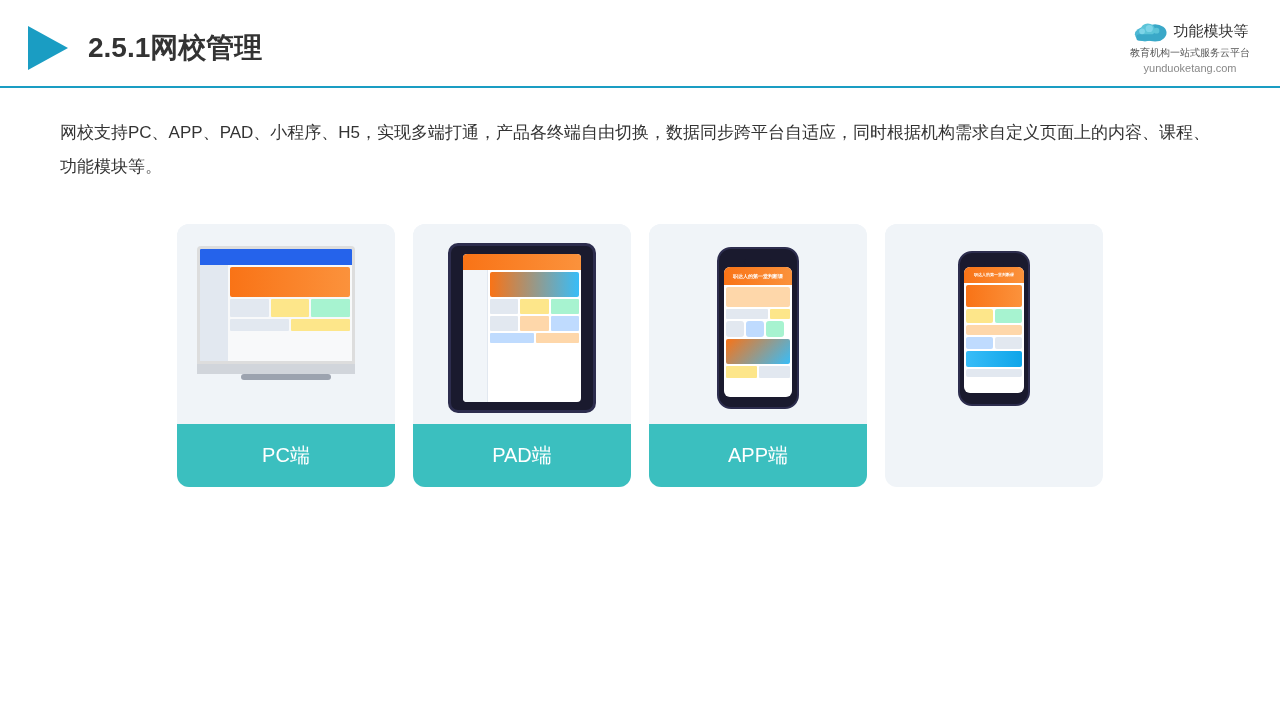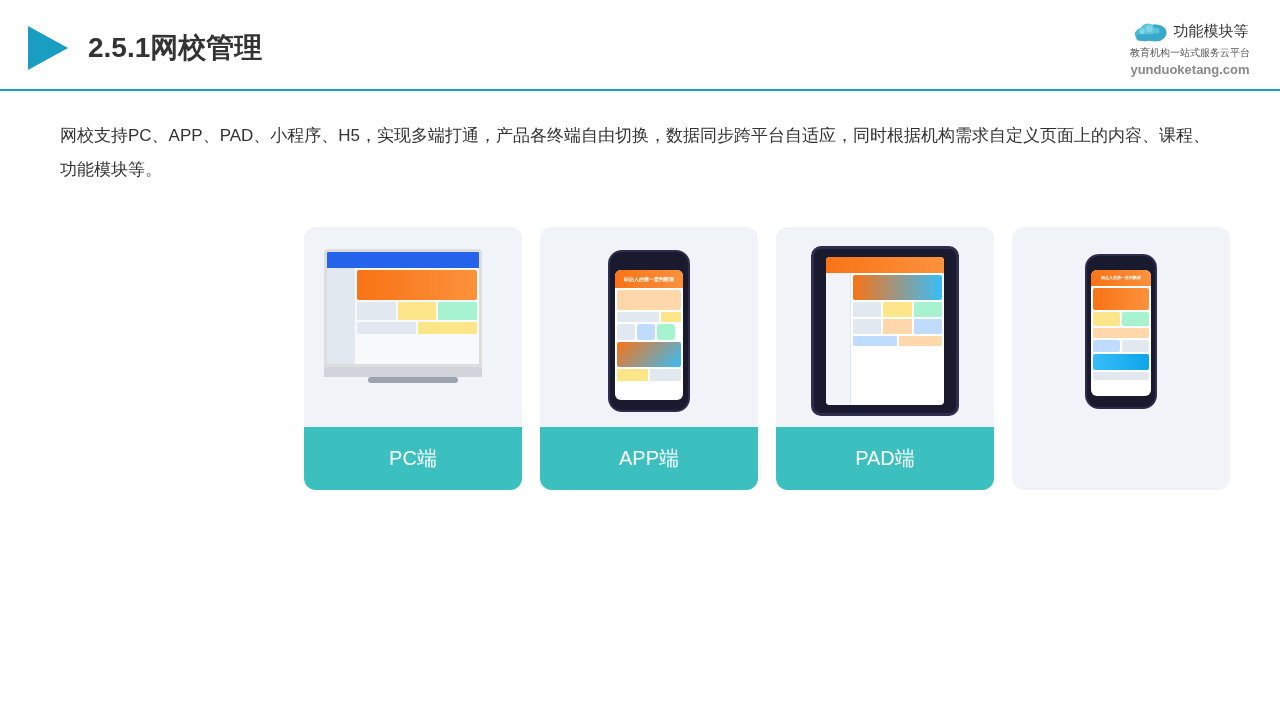--- a/index.html
+++ b/index.html
@@ -8,21 +8,21 @@
       height: 720px;
       background: #ffffff;
       font-family: 'Microsoft YaHei', 'PingFang SC', sans-serif;
       overflow: hidden;
       position: relative;
     }
 
     
     .header {
       display: flex;
-      align-items: center;
+      align-items: flex-end;
       justify-content: space-between;
       padding: 18px 30px 12px 20px;
       border-bottom: 2px solid #1a9dc3;
     }
     .header-left {
       display: flex;
       align-items: center;
       gap: 16px;
     }
     .play-icon {
@@ -49,39 +49,38 @@
       font-size: 15px;
       color: #333;
       font-weight: 500;
     }
     .logo-sub {
       font-size: 10px;
       color: #555;
       text-align: center;
     }
     .logo-url {
-      font-size: 13px;
+      font-size: 11px;
       color: #888;
-      font-weight: bold;
     }
 
     
     .description {
       padding: 28px 60px 10px 60px;
       font-size: 17px;
       color: #333;
       line-height: 2;
     }
 
     
     .cards-container {
       display: flex;
       gap: 18px;
       padding: 20px 50px 20px 50px;
-      justify-content: flex-end;
+      justify-content: center;
       margin-top: 10px;
     }
 
     .card {
       background: #f0f4f8;
       border-radius: 12px;
       width: 218px;
       display: flex;
       flex-direction: column;
       align-items: center;
@@ -400,55 +399,20 @@
                 </div>
               </div>
             </div>
           </div>
         </div>
         <div class="desktop-stand"></div>
         <div class="desktop-base"></div>
       </div>
     </div>
     <div class="card-label">PC端</div>
-  </div>
-
-  <div class="card">
-    <div class="card-image-area">
-      <div class="phone-mockup">
-        <div class="phone-notch"></div>
-        <div class="phone-screen">
-          <div class="phone-screen-header">
-            <span class="phone-screen-header-text">职达人的第一堂判断课</span>
-          </div>
-          <div class="phone-screen-content">
-            <div class="phone-row">
-              <div class="phone-item phone-item-orange" style="height:20px;border-radius:2px;"></div>
-            </div>
-            <div class="phone-row">
-              <div class="phone-item" style="width:30px;height:10px;"></div>
-              <div class="phone-item phone-item-yellow" style="width:20px;height:10px;flex:unset;"></div>
-            </div>
-            <div class="phone-row" style="flex-wrap:wrap;gap:2px;">
-              <div class="phone-item" style="width:18px;height:16px;flex:unset;border-radius:3px;"></div>
-              <div class="phone-item phone-item-blue" style="width:18px;height:16px;flex:unset;border-radius:3px;"></div>
-              <div class="phone-item phone-item-green" style="width:18px;height:16px;flex:unset;border-radius:3px;"></div>
-            </div>
-            <div class="phone-row" style="margin-top:2px;">
-              <div class="phone-item" style="height:25px;background:linear-gradient(135deg,#f97316,#38bdf8);border-radius:2px;"></div>
-            </div>
-            <div class="phone-row">
-              <div class="phone-item phone-item-yellow" style="height:12px;"></div>
-              <div class="phone-item" style="height:12px;"></div>
-            </div>
-          </div>
-        </div>
-      </div>
-    </div>
-    <div class="card-label">APP端</div>
   </div>
 
   <div class="card">
     <div class="card-image-area">
       <div class="tablet-mockup">
         <div class="tablet-screen">
           <div class="tablet-screen-header"></div>
           <div class="tablet-content">
             <div class="tablet-sidebar"></div>
             <div class="tablet-main">
@@ -466,20 +430,55 @@
                 <div style="flex:1;height:10px;background:#fed7aa;border-radius:1px;"></div>
               </div>
             </div>
           </div>
         </div>
       </div>
     </div>
     <div class="card-label">PAD端</div>
   </div>
 
+  <div class="card">
+    <div class="card-image-area">
+      <div class="phone-mockup">
+        <div class="phone-notch"></div>
+        <div class="phone-screen">
+          <div class="phone-screen-header">
+            <span class="phone-screen-header-text">职达人的第一堂判断课</span>
+          </div>
+          <div class="phone-screen-content">
+            <div class="phone-row">
+              <div class="phone-item phone-item-orange" style="height:20px;border-radius:2px;"></div>
+            </div>
+            <div class="phone-row">
+              <div class="phone-item" style="width:30px;height:10px;"></div>
+              <div class="phone-item phone-item-yellow" style="width:20px;height:10px;flex:unset;"></div>
+            </div>
+            <div class="phone-row" style="flex-wrap:wrap;gap:2px;">
+              <div class="phone-item" style="width:18px;height:16px;flex:unset;border-radius:3px;"></div>
+              <div class="phone-item phone-item-blue" style="width:18px;height:16px;flex:unset;border-radius:3px;"></div>
+              <div class="phone-item phone-item-green" style="width:18px;height:16px;flex:unset;border-radius:3px;"></div>
+            </div>
+            <div class="phone-row" style="margin-top:2px;">
+              <div class="phone-item" style="height:25px;background:linear-gradient(135deg,#f97316,#38bdf8);border-radius:2px;"></div>
+            </div>
+            <div class="phone-row">
+              <div class="phone-item phone-item-yellow" style="height:12px;"></div>
+              <div class="phone-item" style="height:12px;"></div>
+            </div>
+          </div>
+        </div>
+      </div>
+    </div>
+    <div class="card-label">APP端</div>
+  </div>
+
 
   <div class="card">
     <div class="card-image-area">
       <div class="mini-phone-mockup">
         <div class="mini-phone-notch"></div>
         <div class="mini-phone-screen">
           <div class="mini-phone-header">
             <span class="mini-phone-header-text">职达人的第一堂判断课</span>
           </div>
           <div class="mini-phone-content">

